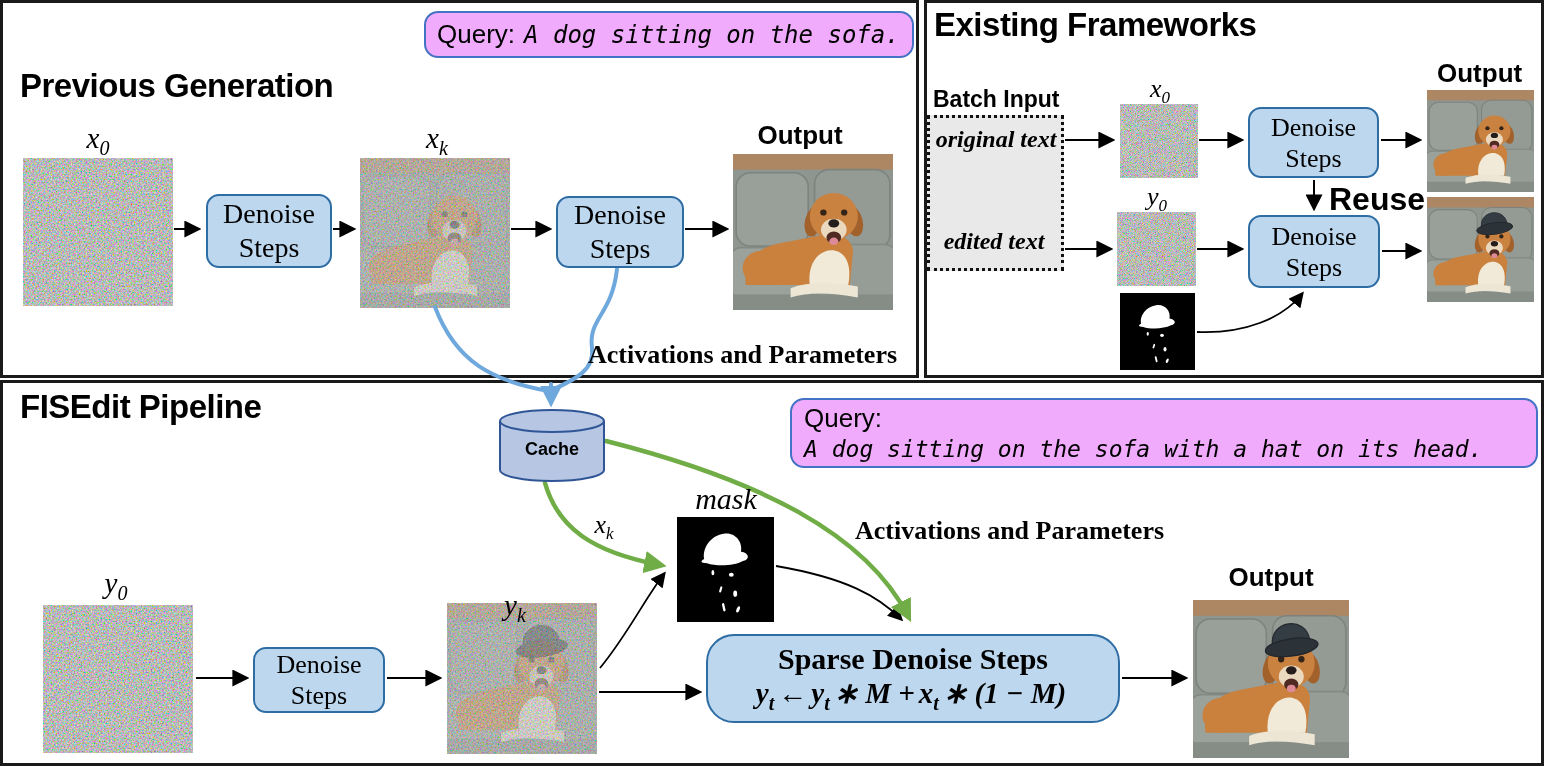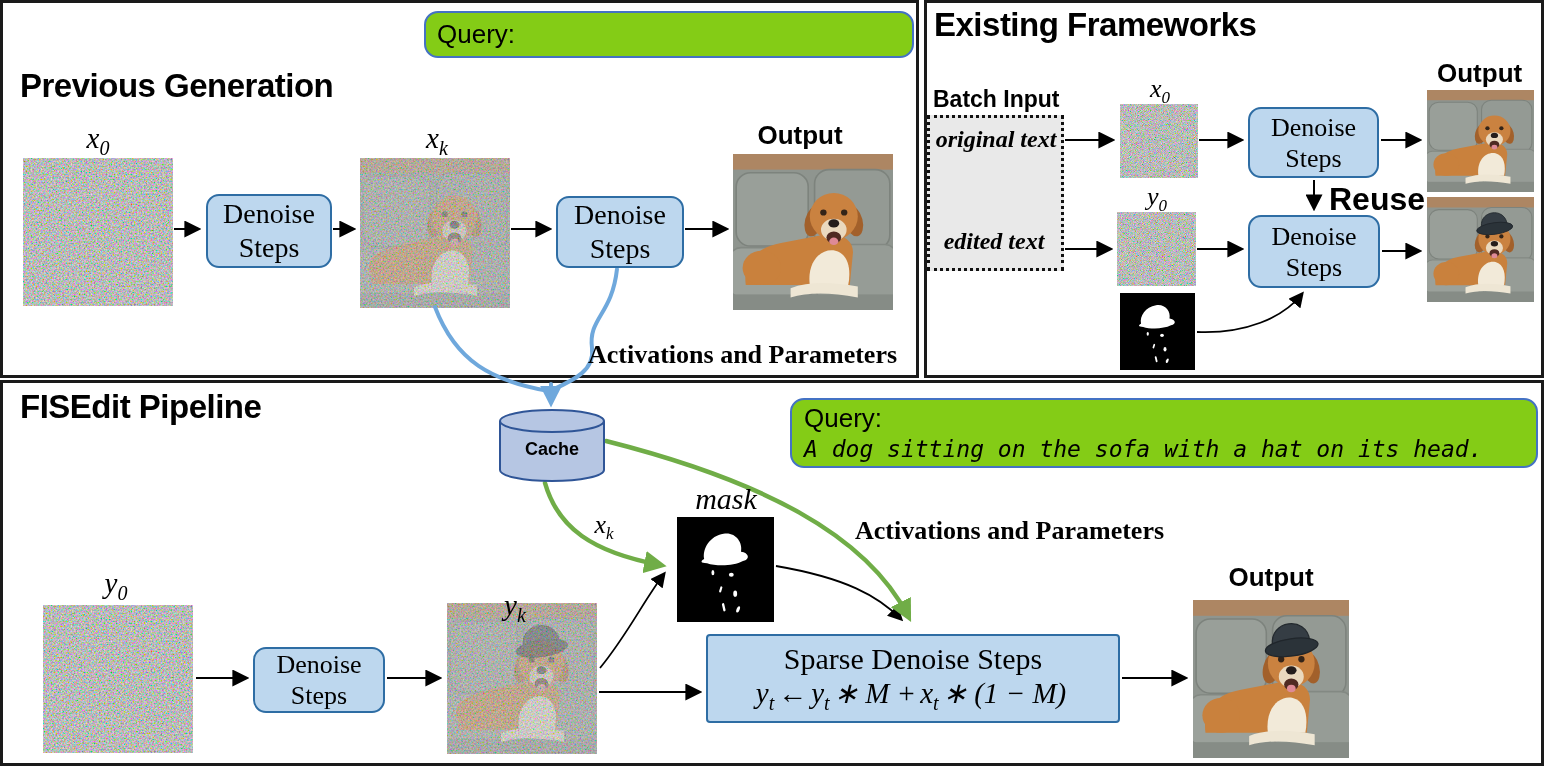--- a/index.html
+++ b/index.html
@@ -11,21 +11,21 @@
   .cx    { transform:translateX(-50%); }
   .math  { font-family:"Liberation Serif", serif; font-style:italic; font-size:29px; }
   .math sub { font-size:20px; }
   .math.sm  { font-size:26px; }
   .math.sm sub { font-size:17px; }
   .bluebox { position:absolute; background:#bdd7ee; border:2px solid #2e6da4; border-radius:13px;
              display:flex; flex-direction:column; justify-content:center; align-items:center;
              font-family:"Liberation Serif", serif; box-sizing:border-box; z-index:4; }
   .dn { font-size:28px; line-height:34px; }
   .dn.sm { font-size:26px; line-height:31px; }
-  .qbox { position:absolute; background:#84cc16; border:2px solid #4472c4; border-radius:14px;
+  .qbox { position:absolute; background:#f0abfc; border:2px solid #4472c4; border-radius:14px;
           box-sizing:border-box; z-index:4; }
   .qrow { display:flex; align-items:center; gap:9px; height:100%; padding-left:11px; }
   .qlabel { font-size:26px; }
   .qtext  { font-family:"DejaVu Sans Mono", monospace; font-style:italic; font-size:24px; white-space:nowrap; }
   .bserif { font-family:"Liberation Serif", serif; font-weight:bold; font-size:26px; }
   .boldsans { font-weight:bold; }
   .itsans { font-style:italic; font-size:27px; }
   .dotbox { position:absolute; background:#e9e9e9; border:3px dotted #111; box-sizing:border-box; }
   .pic { position:absolute; z-index:2; }
   #overlay { position:absolute; left:0; top:0; z-index:5; pointer-events:none; }
@@ -191,20 +191,21 @@
   <svg class="pic" style="left:1193px;top:600px;width:156px;height:158px;" viewBox="0 0 100 100" preserveAspectRatio="none">
       <use href="#g-scene"></use>
       <use href="#g-hat"></use>
     </svg>
 
   <div class="ttl txt" style="left:20px;top:22px;margin-top:45px;">Previous Generation</div>
 
   <div class="qbox txt" style="left:424px;top:11px;width:490px;height:47px;">
     <div class="qrow">
       <span class="qlabel">Query:</span>
+      <span class="qtext">A dog sitting on the sofa.</span>
     </div>
   </div>
 
   <div class="lbl cx math txt" style="left:98px;top:122px;"><span>x</span><sub>0</sub></div>
   <div class="lbl cx math txt" style="left:437px;top:122px;"><span>x</span><sub>k</sub></div>
 
   <div class="bluebox txt" style="left:206px;top:194px;width:126px;height:74px;">
     <div class="dn">Denoise</div>
     <div class="dn">Steps</div>
   </div>
@@ -249,21 +250,21 @@
   <div class="lbl cx math txt" style="left:116px;top:567px;"><span>y</span><sub>0</sub></div>
   <div class="lbl cx math txt" style="left:515px;top:565px;margin-top:24px;"><span>y</span><sub>k</sub></div>
   <div class="lbl cx math sm txt" style="left:604px;top:510px;"><span>x</span><sub>k</sub></div>
   <div class="lbl cx math txt" style="left:726px;top:482px;font-size:30px;">mask</div>
 
   <div class="bluebox txt" style="left:253px;top:647px;width:132px;height:66px;">
     <div class="dn sm">Denoise</div>
     <div class="dn sm">Steps</div>
   </div>
 
-  <div class="bluebox txt" style="left:706px;top:634px;width:414px;height:89px;border-radius:4px;">
+  <div class="bluebox txt" style="left:706px;top:634px;width:414px;height:89px;border-radius:28px;font-weight:bold;">
     <div class="sparse-title">Sparse Denoise Steps</div>
     <div class="formula">
       <span>y</span><sub>t</sub><span class="op">←</span><span>y</span><sub>t</sub><span class="op">∗ M +</span><span>x</span><sub>t</sub><span class="op">∗ (1 − M)</span>
     </div>
   </div>
 
   <div class="lbl bserif txt" style="left:855px;top:516px;">Activations and Parameters</div>
   <div class="lbl cx boldsans txt" style="left:1271px;top:562px;font-size:26px;">Output</div>
 
 </div>

